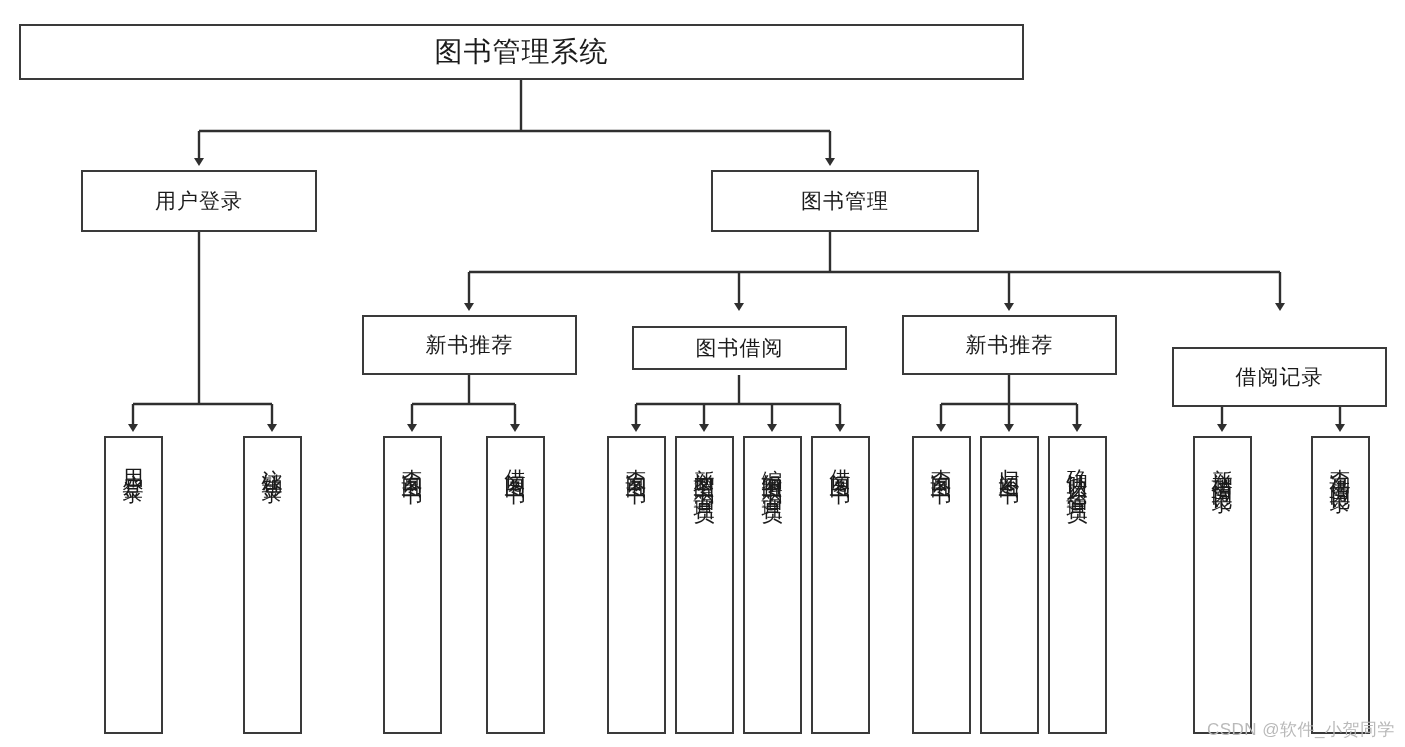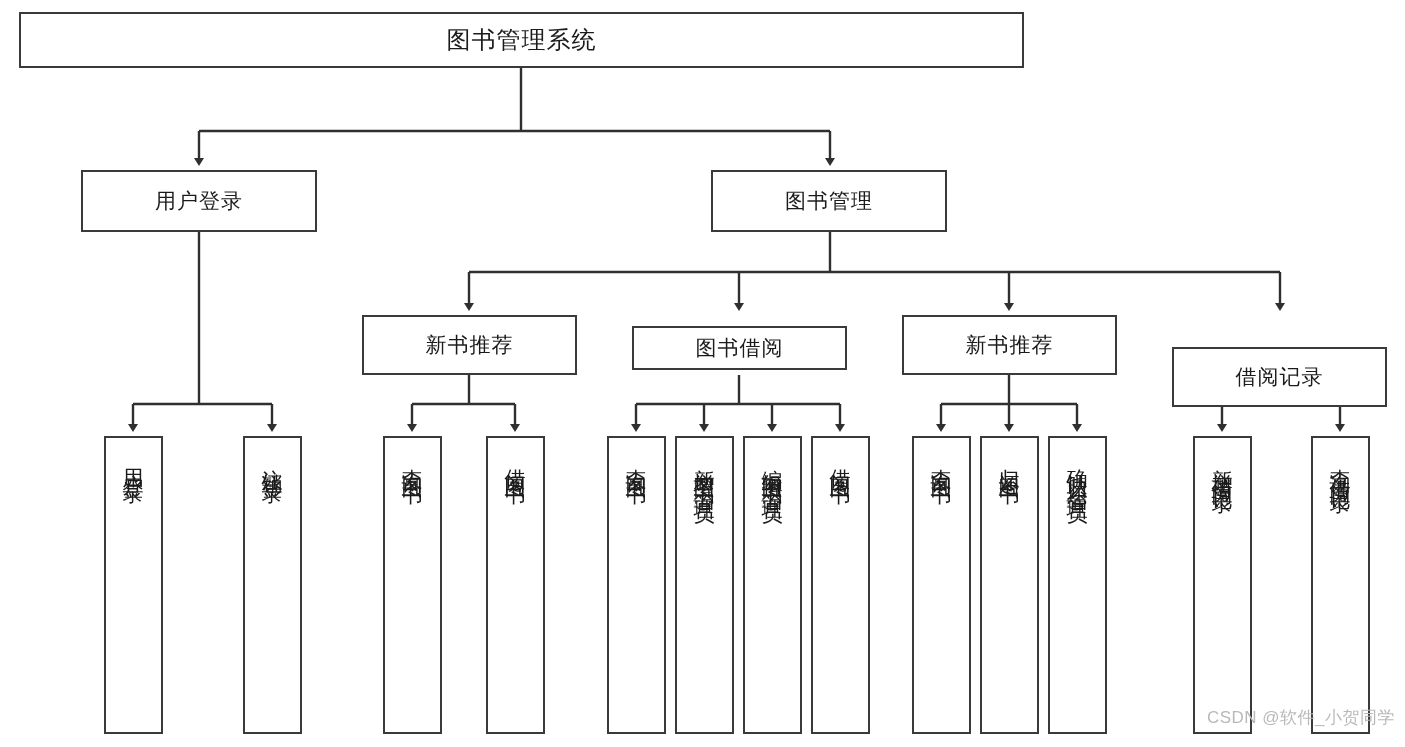--- a/index.html
+++ b/index.html
@@ -27,39 +27,39 @@
     align-items:center;
     justify-content:center;
     color:#1b1b1b;
     z-index:2;
   }
   .node.h{
     
     font-size:21px;
     letter-spacing:1px;
   }
-  .node.root{ font-size:24px; }
+  .node.root{ font-size:28px;margin-top:12px; }
   .node.v{
     
     font-size:21px;
     align-items:flex-start;
     justify-content:center;
     padding-top:14px;
   }
   .node.v .vtext{
     writing-mode:vertical-rl;
     text-orientation:upright;
     letter-spacing:5px;
     line-height:1;
     white-space:nowrap;
   }
   .watermark{
     position:absolute;
     right:10px;
-    bottom:18px;
+    bottom:6px;
     font-size:17px;
     color:#b9b9b9;
     letter-spacing:0.5px;
     z-index:3;
     white-space:nowrap;
   }
 </style>
 </head>
 <body>
 
@@ -115,21 +115,21 @@
     </g>
   </svg>
 
   <div class="node h root" style="left:19px;top:12px;width:1005px;height:56px;">
     <span>图书管理系统</span>
   </div>
 
   <div class="node h" style="left:81px;top:170px;width:236px;height:62px;">
     <span>用户登录</span>
   </div>
-  <div class="node h" style="left:711px;top:170px;width:236px;height:62px;">
+  <div class="node h" style="left:711px;top:170px;width:268px;height:62px;">
     <span>图书管理</span>
   </div>
 
   <div class="node h" style="left:362px;top:315px;width:215px;height:60px;">
     <span>新书推荐</span>
   </div>
   <div class="node h" style="left:632px;top:326px;width:215px;height:44px;">
     <span>图书借阅</span>
   </div>
   <div class="node h" style="left:902px;top:315px;width:215px;height:60px;">

